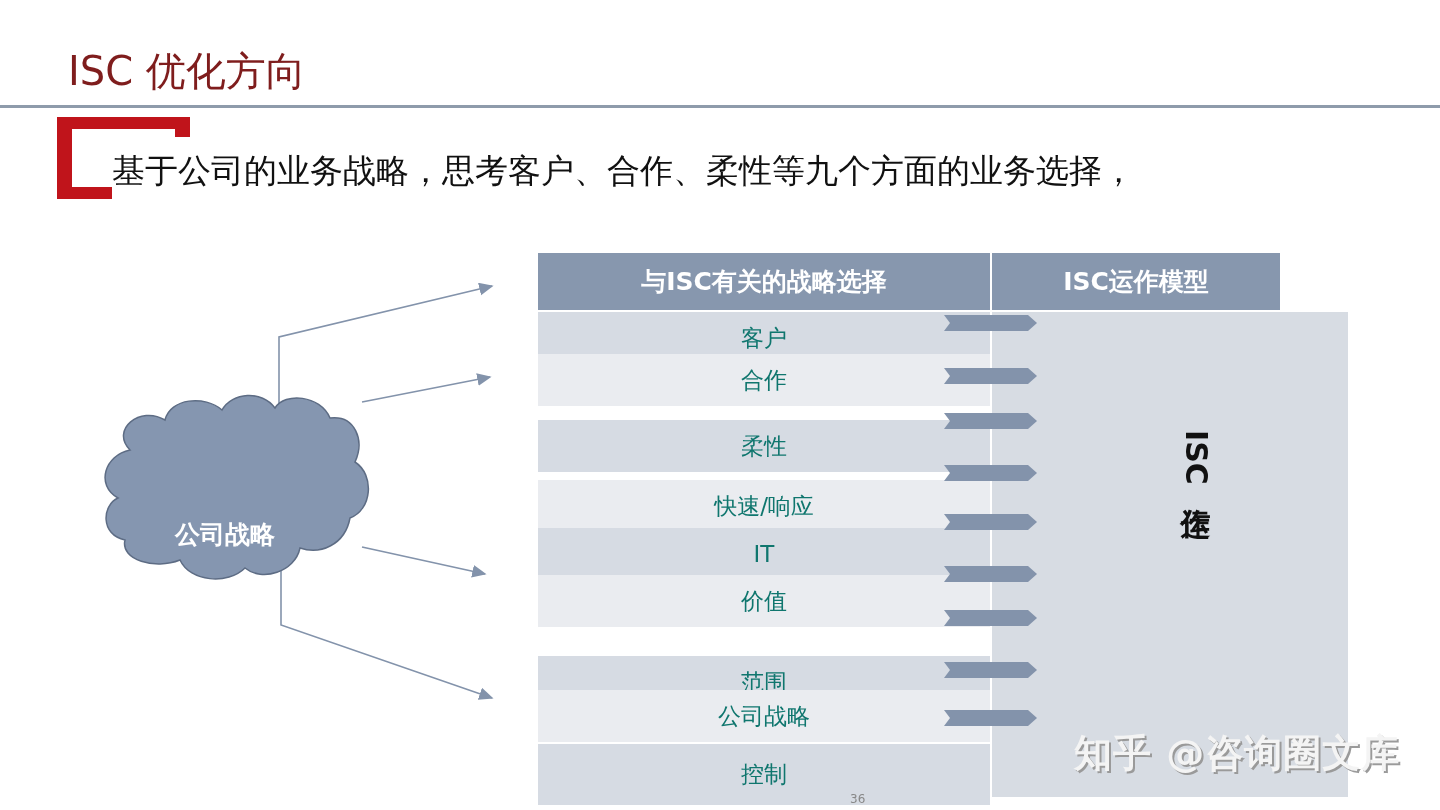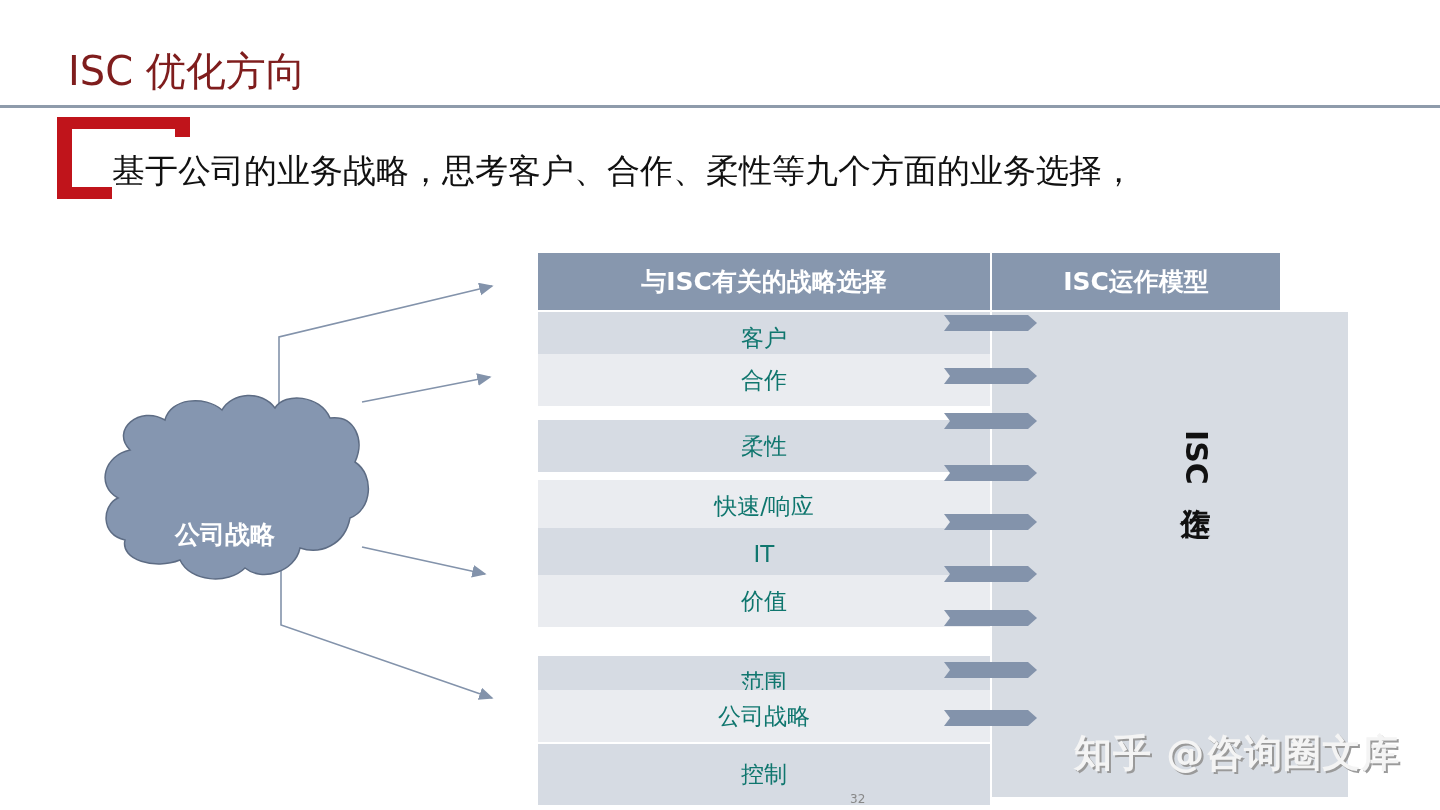--- a/index.html
+++ b/index.html
@@ -103,13 +103,13 @@
     <path d="M0,0 H84 L93,8 L84,16 H0 L6,8 Z" fill="#8393ab"></path>
   </svg>
 <svg class="chev" style="top:662px" viewBox="0 0 93 16">
     <path d="M0,0 H84 L93,8 L84,16 H0 L6,8 Z" fill="#8393ab"></path>
   </svg>
 <svg class="chev" style="top:710px" viewBox="0 0 93 16">
     <path d="M0,0 H84 L93,8 L84,16 H0 L6,8 Z" fill="#8393ab"></path>
   </svg>
 
 <div class="watermark">知乎 @咨询圈文库</div>
-<div class="pagenum">32</div>
+<div class="pagenum">36</div>
 
 </body></html>

